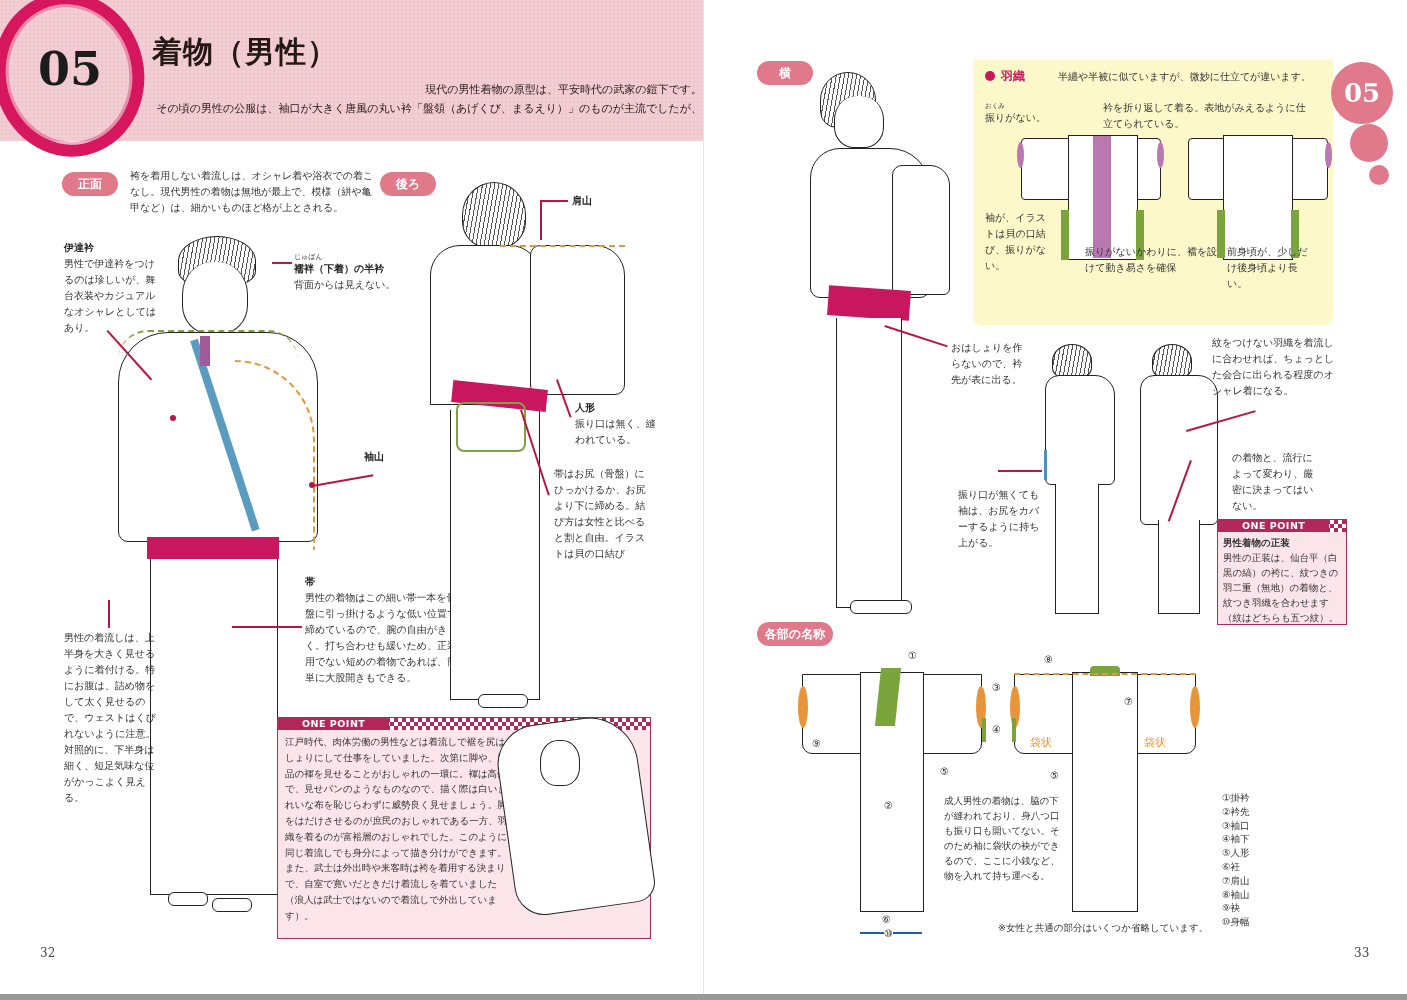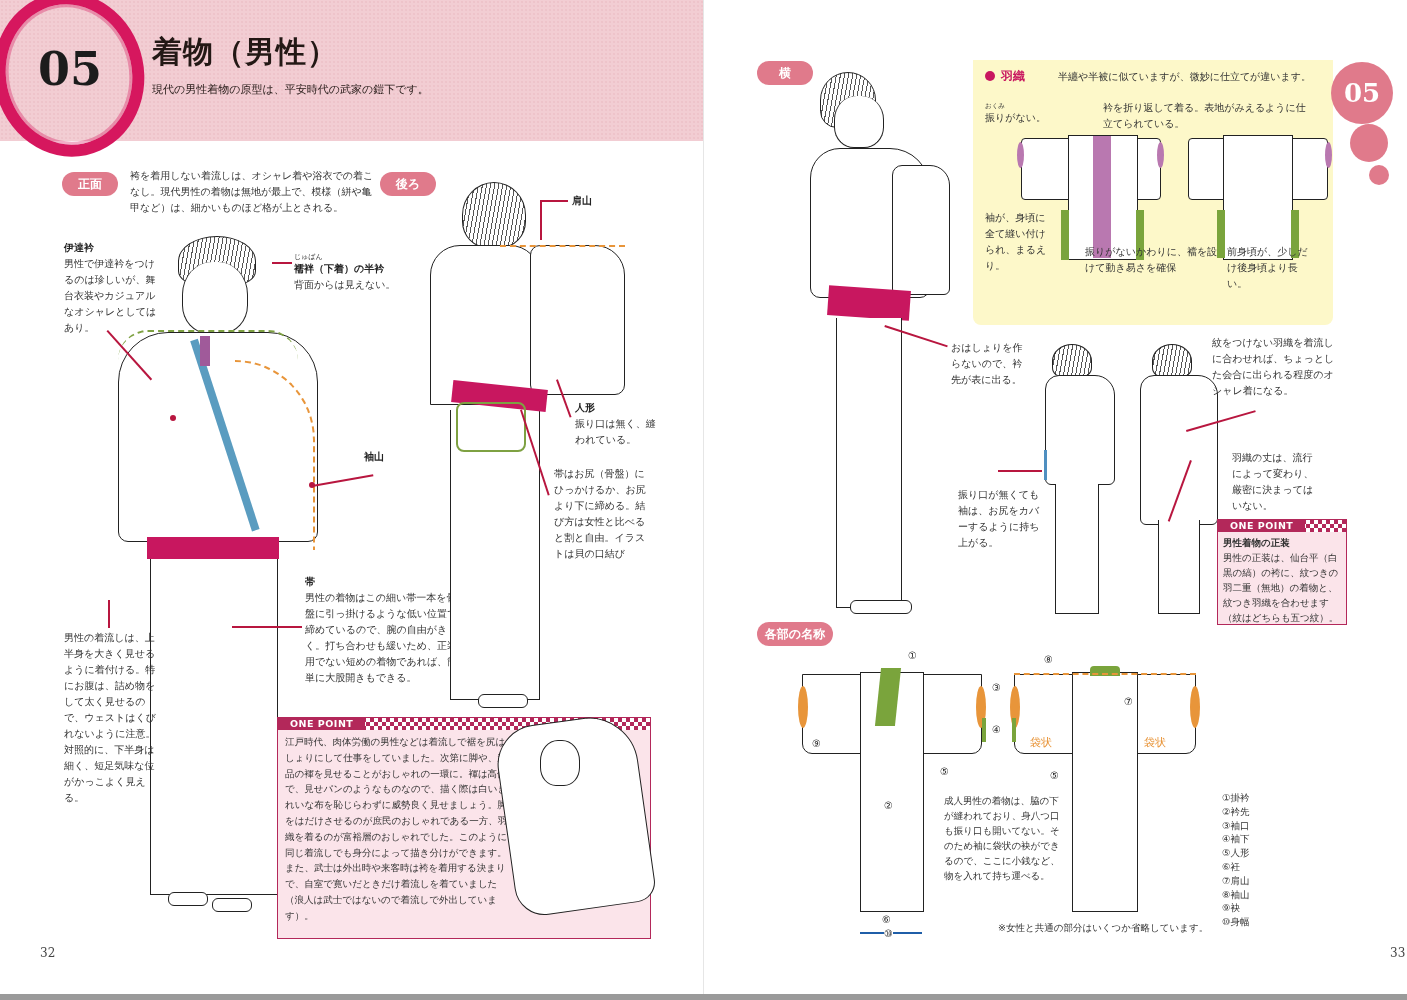--- a/index.html
+++ b/index.html
@@ -8,36 +8,36 @@
   .spread-divider { position: absolute; left: 703px; top: 0; width: 1px; height: 1000px; background: #e6e6e6; }
   .bottom-bar { position: absolute; left: 0; top: 994px; width: 1407px; height: 6px; background: #9a9a9a; }
 
   
   .header-band { position: absolute; left: 0; top: 0; width: 703px; height: 141px; background: #f2cdd3;
     background-image: radial-gradient(#e8b8c0 0.6px, transparent 0.8px); background-size: 4px 4px; }
   .chapter-ring { position: absolute; left: -6px; top: -8px; width: 150px; height: 165px; border-radius: 50%;
     border: 12px solid #d6175e; transform: rotate(-12deg); box-shadow: inset 0 0 0 3px rgba(214,23,94,0.35); }
   .chapter-num { position: absolute; left: 38px; top: 42px; font-family: "DejaVu Serif", serif; font-size: 46px; font-weight: bold; color: #1c1c1c; }
   .page-title { position: absolute; left: 152px; top: 32px; font-size: 30px; font-weight: bold; color: #231815; letter-spacing: 1px; }
-  .intro { position: absolute; left: 152px; top: 80px; width: 550px; font-family: "DejaVu Serif", serif; font-size: 11px; line-height: 19px; color: #231815; }
+  .intro { position: absolute; left: 152px; top: 80px; width: 550px; font-family: "DejaVu Serif", serif; font-size: 11px; line-height: 19px; color: #231815; text-align: right; }
 
   .pill { position: absolute; background: #e07a8b; color: #fff; font-size: 12px; font-weight: bold; border-radius: 12px; text-align: center; line-height: 24px; }
   .txt { position: absolute; font-size: 10px; line-height: 16px; color: #333; }
   .txt b { font-weight: bold; display: block; color: #222; }
   .label-bold { position: absolute; font-size: 10px; font-weight: bold; color: #222; }
 
   .leader { position: absolute; background: #b8163f; height: 1.5px; transform-origin: 0 0; }
   .dot { position: absolute; width: 6px; height: 6px; border-radius: 50%; background: #b8163f; }
 
   
   .onepoint { position: absolute; background: #fbe4ea; border: 1.5px solid #b3285a; }
   .onepoint-head { height: 12px; display: flex; align-items: center;
     background-image: linear-gradient(45deg, #b3285a 25%, transparent 25%, transparent 75%, #b3285a 75%), linear-gradient(45deg, #b3285a 25%, #fff 25%, #fff 75%, #b3285a 75%);
     background-size: 8px 8px; background-position: 0 0, 4px 4px; }
-  .onepoint-head span { background: #b3285a; color: #fff; font-size: 9.5px; font-weight: bold; padding: 0 12px; line-height: 12px; letter-spacing: 0.5px; }
+  .onepoint-head span { background: #b3285a; color: #fff; font-size: 9.5px; font-weight: bold; padding: 0 24px; line-height: 12px; letter-spacing: 0.5px; }
   .onepoint-body { padding: 4px 7px; font-size: 10px; line-height: 16.5px; color: #333; }
 
   
   .fig { position: absolute; border: 1.6px solid #222; background: #fff; }
   .obi { position: absolute; background: #c8175f; }
   .head { position: absolute; border: 1.6px solid #222; border-radius: 45% 45% 40% 40%; background: #fff; }
   .hair { position: absolute; border-radius: 50% 50% 30% 30%; background: repeating-linear-gradient(100deg, #fff 0 3px, #555 3px 4px); border: 1.4px solid #222; }
   .dash-orange { position: absolute; border: 2px dashed #e8953a; }
   .dash-green { position: absolute; border: 2px dashed #7ea142; }
 
@@ -61,20 +61,21 @@
 </head>
 <body>
 
 <div>
   <div class="header-band"></div>
   <div class="chapter-ring"></div>
   <div class="chapter-num">05</div>
   <div class="page-title">着物（男性）</div>
   <div class="intro">
     <div>現代の男性着物の原型は、平安時代の武家の鎧下です。</div>
+    <div>その頃の男性の公服は、袖口が大きく唐風の丸い衿「盤領（あげくび、まるえり）」のものが主流でしたが、</div>
   </div>
 
   <div class="pill" style="left:62px;top:172px;width:56px;">正面</div>
   <div class="pill" style="left:380px;top:172px;width:56px;">後ろ</div>
   <div class="txt" style="left:130px;top:168px;width:245px;">袴を着用しない着流しは、オシャレ着や浴衣での着こなし。現代男性の着物は無地が最上で、模様（絣や亀甲など）は、細かいものほど格が上とされる。</div>
 
   <div>
     <div class="hair" style="left:178px;top:236px;width:78px;height:50px;"></div>
     <div class="head" style="left:182px;top:262px;width:66px;height:72px;border-top:none;"></div>
     <div class="fig" style="left:118px;top:332px;width:200px;height:210px;border-radius:50px 50px 10px 10px;"></div>
@@ -188,21 +189,21 @@
     <div class="abs green" style="left:163px;top:150px;width:8px;height:50px;"></div>
     <div class="abs" style="left:44px;top:82px;width:7px;height:26px;background:#b978b0;border-radius:50%;"></div>
     <div class="abs" style="left:184px;top:82px;width:7px;height:26px;background:#b978b0;border-radius:50%;"></div>
 
     <div class="fig" style="left:215px;top:78px;width:140px;height:62px;border-radius:4px;"></div>
     <div class="fig" style="left:250px;top:75px;width:70px;height:125px;"></div>
     <div class="abs green" style="left:244px;top:150px;width:8px;height:48px;"></div>
     <div class="abs green" style="left:318px;top:150px;width:8px;height:48px;"></div>
     <div class="abs" style="left:352px;top:82px;width:7px;height:26px;background:#b978b0;border-radius:50%;"></div>
 
-    <div class="txt" style="left:12px;top:150px;width:70px;">袖が、身頃に全て縫い付けられ、まるえり。</div>
+    <div class="txt" style="left:12px;top:150px;width:70px;">袖が、イラストは貝の口結び、振りがない。</div>
     <div class="txt" style="left:112px;top:184px;width:140px;">
       <span>振りがないかわりに、襠を設けて動き易さを確保</span>
     </div>
     <div class="txt" style="left:254px;top:184px;width:90px;">前身頃が、少しだけ後身頃より長い。</div>
 
   </div>
 
   <div class="circ-num">05</div>
   <div class="circ" style="left:1350px;top:124px;width:38px;height:38px;"></div>
   <div class="circ" style="left:1369px;top:165px;width:20px;height:20px;"></div>
@@ -214,21 +215,21 @@
     <div class="abs" style="left:1044px;top:450px;width:3px;height:30px;background:#4f8fc0;"></div>
 
     <div class="hair" style="left:1152px;top:344px;width:40px;height:34px;"></div>
     <div class="fig" style="left:1140px;top:375px;width:78px;height:150px;border-radius:14px 20px 6px 6px;"></div>
     <div class="fig" style="left:1158px;top:520px;width:42px;height:94px;border-top:none;"></div>
   </div>
 
   <div class="txt" style="left:1212px;top:335px;width:130px;">紋をつけない羽織を着流しに合わせれば、ちょっとした会合に出られる程度のオシャレ着になる。</div>
   <div class="leader" style="left:1186px;top:430px;width:72px;transform:rotate(-16deg);"></div>
 
-  <div class="txt" style="left:1232px;top:450px;width:85px;">羽織の丈は、流行によって変わり、厳密に決まってはいない。</div>
+  <div class="txt" style="left:1232px;top:450px;width:85px;">の着物と、流行によって変わり、厳密に決まってはいない。</div>
   <div class="leader" style="left:1190px;top:460px;width:1.5px;height:65px;transform:rotate(20deg);"></div>
 
   <div class="txt" style="left:958px;top:487px;width:86px;">振り口が無くても袖は、お尻をカバーするように持ち上がる。</div>
   <div class="leader" style="left:998px;top:470px;width:44px;"></div>
 
   <div class="onepoint" style="left:1217px;top:519px;width:130px;height:106px;">
     <div class="onepoint-head">
       <span>ONE POINT</span>
     </div>
     <div class="onepoint-body" style="padding:3px 5px;font-size:9.5px;line-height:15px;">
@@ -282,16 +283,16 @@
     <div><span>③</span><span>袖口</span></div>
     <div><span>④</span><span>袖下</span></div>
     <div><span>⑤</span><span>人形</span></div>
     <div><span>⑥</span><span>衽</span></div>
     <div><span>⑦</span><span>肩山</span></div>
     <div><span>⑧</span><span>袖山</span></div>
     <div><span>⑨</span><span>袂</span></div>
     <div><span>⑩</span><span>身幅</span></div>
   </div>
 
-  <div class="page-num" style="left:1354px;margin-left:36px;">33</div>
+  <div class="page-num" style="left:1354px;">33</div>
 </div>
 
 <div class="bottom-bar"></div>
 
 </body></html>

